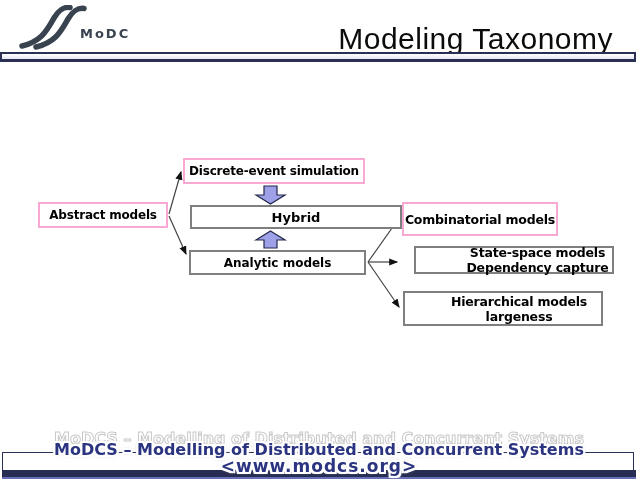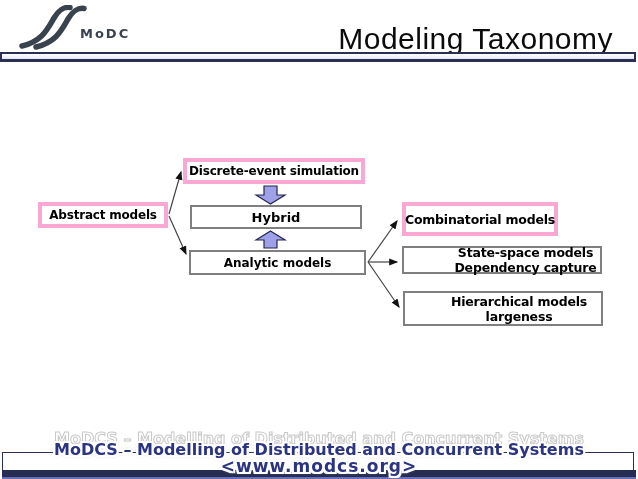--- a/index.html
+++ b/index.html
@@ -11,30 +11,30 @@
   .title{position:absolute;right:25px;top:22px;font-family:"Liberation Sans",sans-serif;
          font-size:30px;letter-spacing:.5px;color:#0b0b0b;white-space:nowrap;}
   .rule{position:absolute;left:0;top:52px;width:632px;height:5px;
         border:2px solid #2a3053;border-bottom-width:3px;
         background:linear-gradient(#ffffff,#e6e6f4);}
 
   
   .node{position:absolute;background:#fff;box-sizing:border-box;
         display:flex;flex-direction:column;align-items:center;justify-content:center;
         font-weight:bold;color:#000;text-align:center;white-space:nowrap;}
-  .b-black{border:4px solid #f9a8d4;}
+  .b-black{border:2px solid #f9a8d4;}
   .b-gray{border:2px solid #7f7f7f;}
   .one{font-size:12px;letter-spacing:-0.2px;}
   .two{font-size:12.5px;line-height:15px;letter-spacing:-0.2px;}
   .n-discrete{left:183px;top:158px;width:182px;height:26px;}
   .n-abstract{left:38px;top:202px;width:130px;height:26px;align-items:center;}
-  .n-hybrid{left:190px;top:205px;width:172px;height:24px;font-size:13px;}
+  .n-hybrid{left:190px;top:205px;width:212px;height:24px;font-size:13px;}
   .n-analytic{left:189px;top:250px;width:177px;height:25px;font-size:12px;}
   .n-combinatorial{left:402px;top:202px;width:156px;height:34px;}
-  .n-statespace{left:402px;top:246px;width:200px;height:28px;padding-left:47px;}
+  .n-statespace{left:414px;top:246px;width:200px;height:28px;padding-left:47px;}
   .n-hierarchical{left:403px;top:291px;width:200px;height:35px;padding-left:32px;}
 
   .connectors{position:absolute;left:0;top:0;width:638px;height:479px;pointer-events:none;}
 
   
   .footer-ghost{position:absolute;left:0;right:0;top:429px;text-align:center;
         font-weight:bold;font-size:16px;color:#fff;-webkit-text-stroke:1px #c9c9c9;
         white-space:nowrap;z-index:1;}
   .footer-frame{position:absolute;left:2px;top:452px;width:632px;height:25px;
         border:1px solid #2a3053;background:#fff;box-sizing:border-box;z-index:2;}

